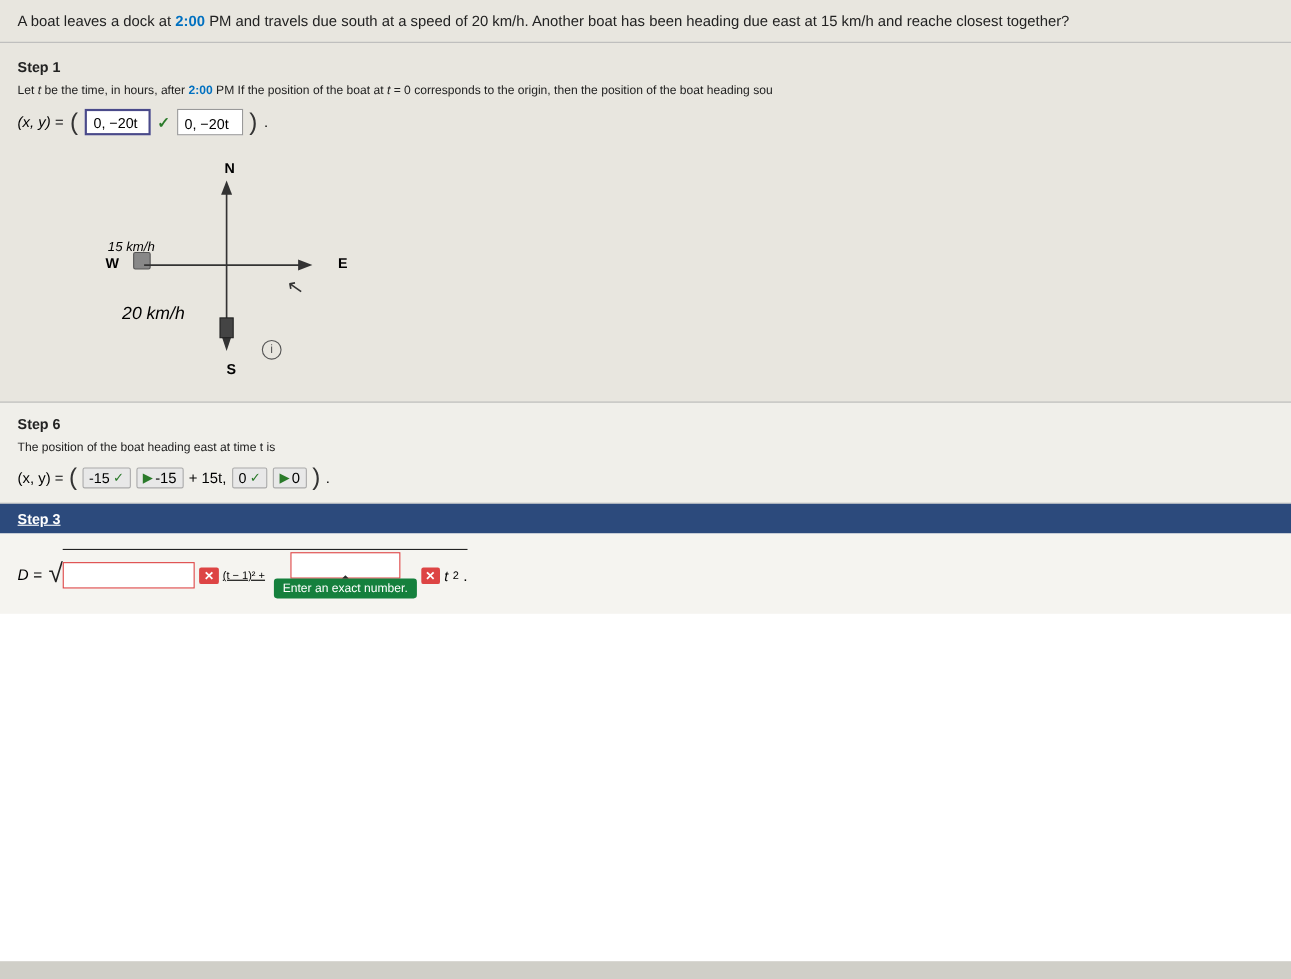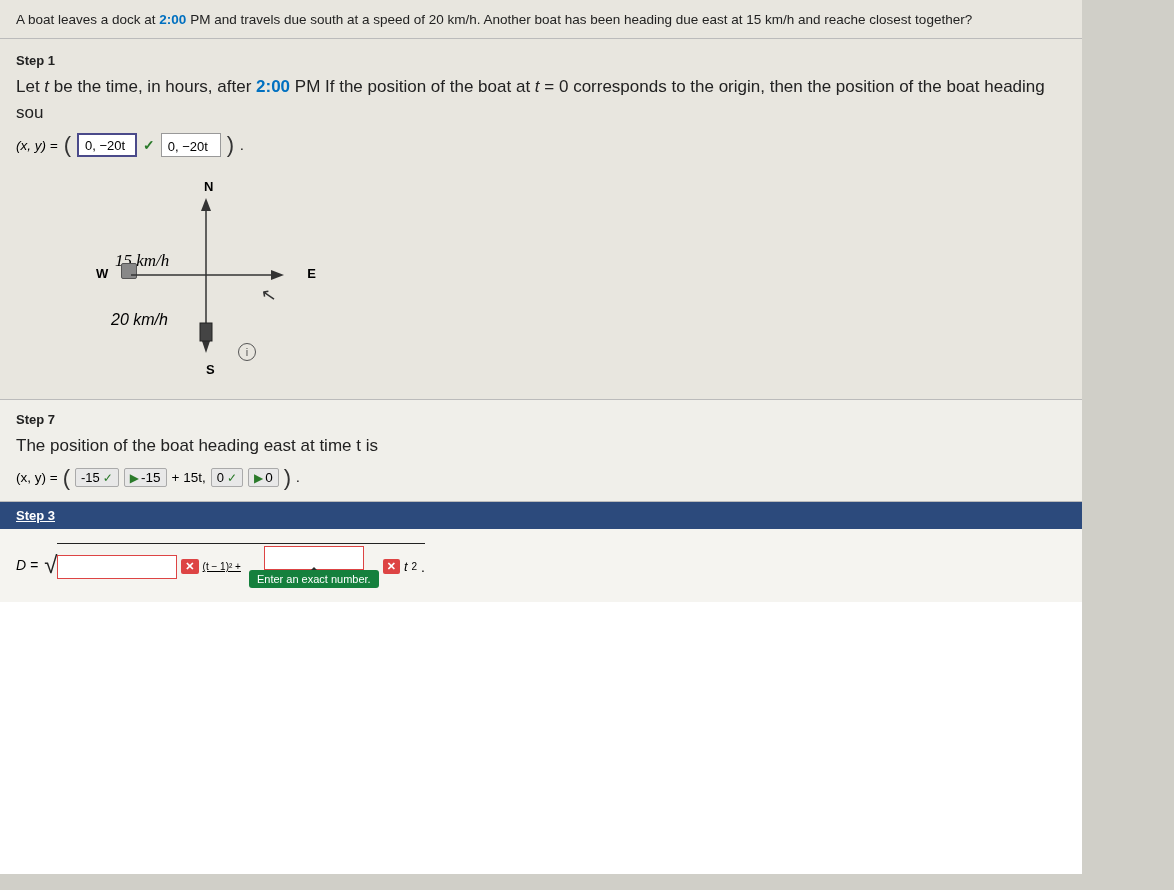--- a/index.html
+++ b/index.html
@@ -5,21 +5,21 @@
     * { box-sizing: border-box; margin: 0; padding: 0; }
     body {
       font-family: Arial, sans-serif;
       font-size: 14px;
       background: #d0cfc8;
       width: 1174px;
       min-height: 890px;
       overflow: hidden;
     }
     .main-container {
-      width: 1082px;
+      width: 1174px;
       min-height: 890px;
       background: #d0cfc8;
       position: relative;
     }
     
     .question-bar {
       background: #e8e6df;
       padding: 10px 16px 8px 16px;
       font-size: 13.5px;
       color: #222;
@@ -45,21 +45,21 @@
       flex: 0 0 auto;
       position: relative;
     }
     .step-label {
       font-size: 13px;
       font-weight: bold;
       color: #222;
       margin-bottom: 6px;
     }
     .step1-text {
-      font-size: 17px;
+      font-size: 11px;
       color: #222;
       margin-bottom: 8px;
       line-height: 1.5;
     }
     .step1-text .highlight-time {
       color: #0070c0;
       font-weight: bold;
     }
     .position-row {
       display: flex;
@@ -139,24 +139,23 @@
       font-weight: bold;
     }
     .compass-svg {
       position: absolute;
       top: 14px;
       left: 30px;
     }
     .speed-label-15 {
       position: absolute;
       top: 72px;
-      left: 19px;
-      font-size: 17px;
+      left: 2px;
+      font-size: 12px;
       font-style: italic;
-      font-family: Liberation Serif, serif;
     }
     .speed-label-20 {
       position: absolute;
       bottom: 50px;
       left: 15px;
       font-size: 16px;
       font-style: italic;
     }
     .info-icon {
       position: absolute;
@@ -359,21 +358,21 @@
           <div style="position:absolute;top:105px;right:40px;font-size:18px;color:#333;transform:rotate(-10deg);">↖</div>
 
           <div class="info-icon">
             <span>i</span>
           </div>
         </div>
       </div>
     </div>
 
     <div class="step2-section">
-      <div class="step-label">Step 7</div>
+      <div class="step-label">Step 6</div>
       <div class="step1-text">
         <span>The position of the boat heading east at time t is</span>
       </div>
       <div class="step2-row">
         <span class="math-text">(x, y) =</span>
         <span class="paren">(</span>
         <div class="badge-correct">
           <span>-15</span>
           <span class="correct-icon">✓</span>
         </div>

